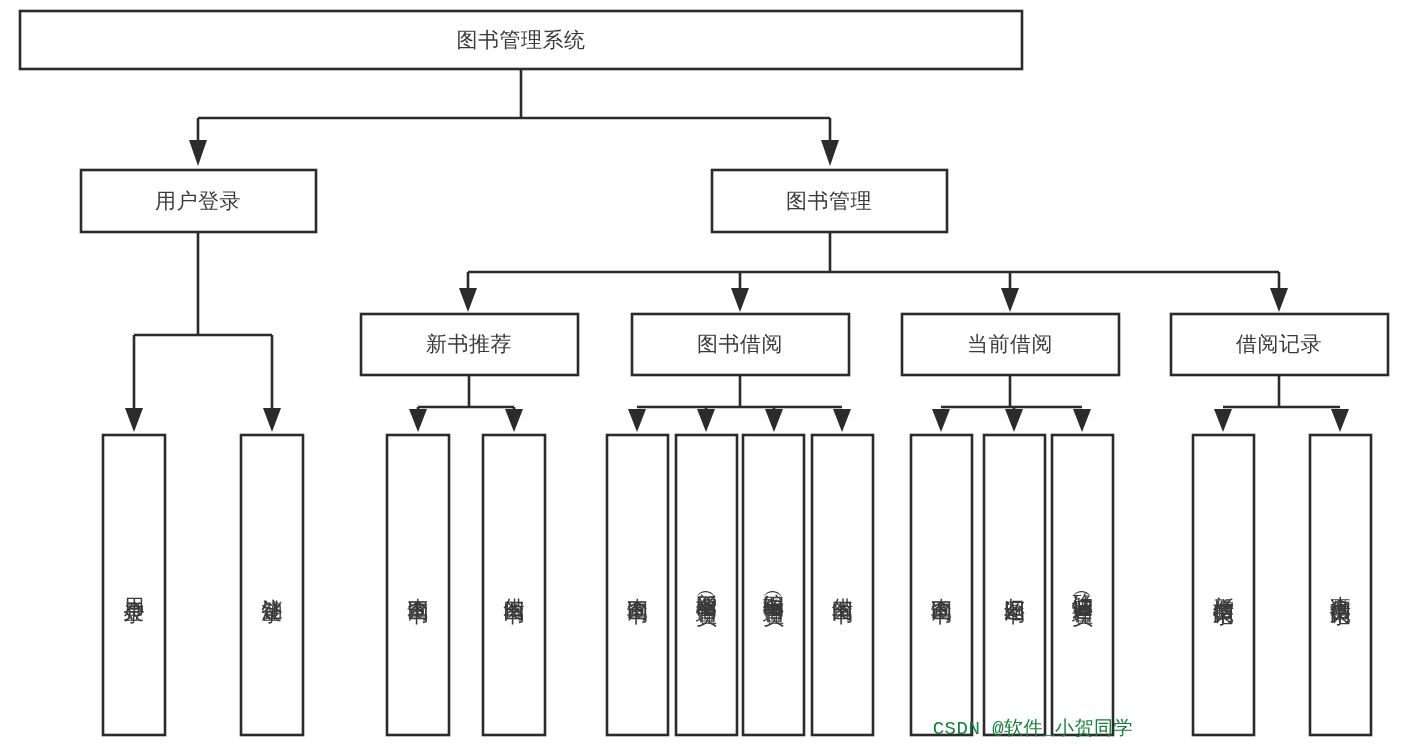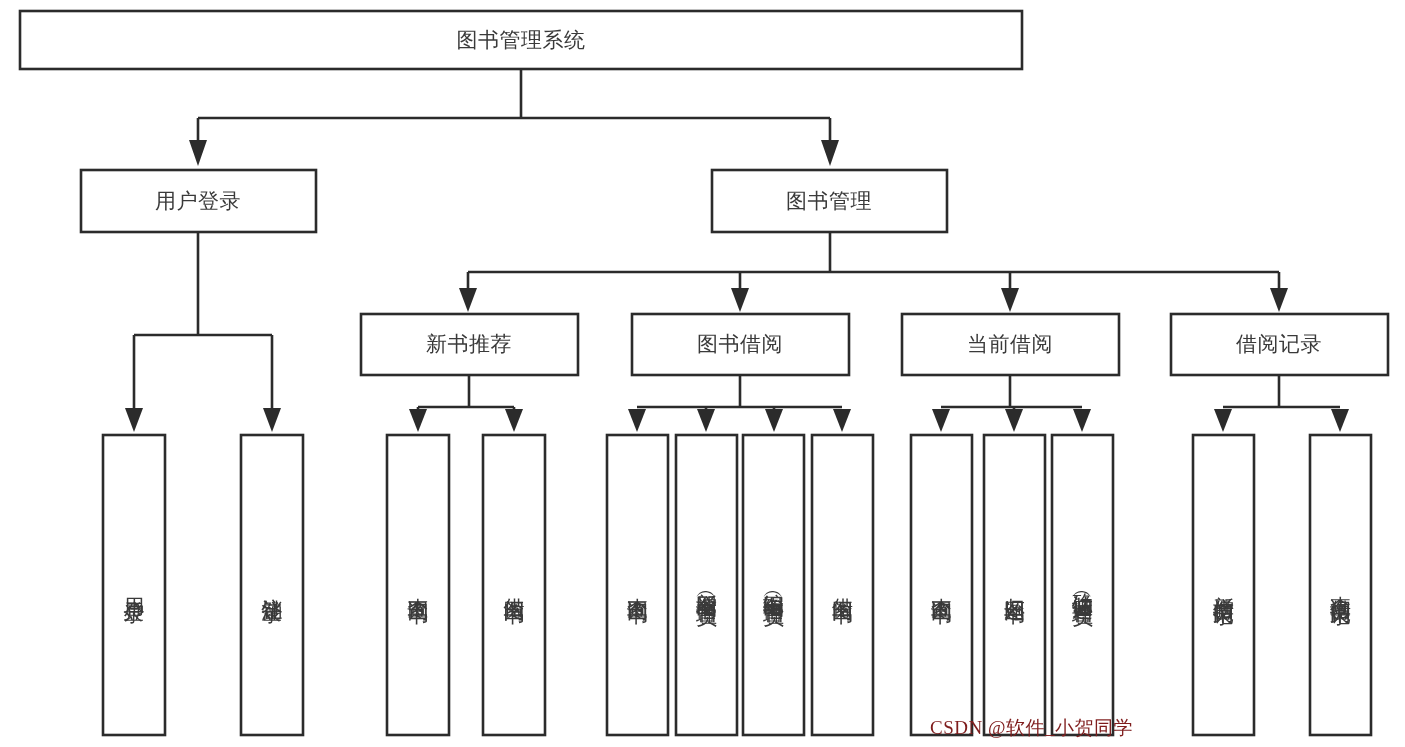--- a/index.html
+++ b/index.html
@@ -66,23 +66,23 @@
     font-size: 21px;
     line-height: 1.05;
     color: #3a3a3a;
     letter-spacing: 2px;
     white-space: nowrap;
   }
   .watermark {
     position: absolute;
     right: 8px;
     bottom: 6px;
-    font-family: Liberation Serif, serif;
+    font-family: Liberation Mono, monospace;
     font-size: 19px;
-    color: #7f1d1d;
+    color: #15803d;
     letter-spacing: 0.5px;
     white-space: nowrap;
   }
 </style>
 </head>
 <body>
 
 <div id="diagram-root">
 
   <svg class="diagram-canvas" viewBox="0 0 1405 747">

